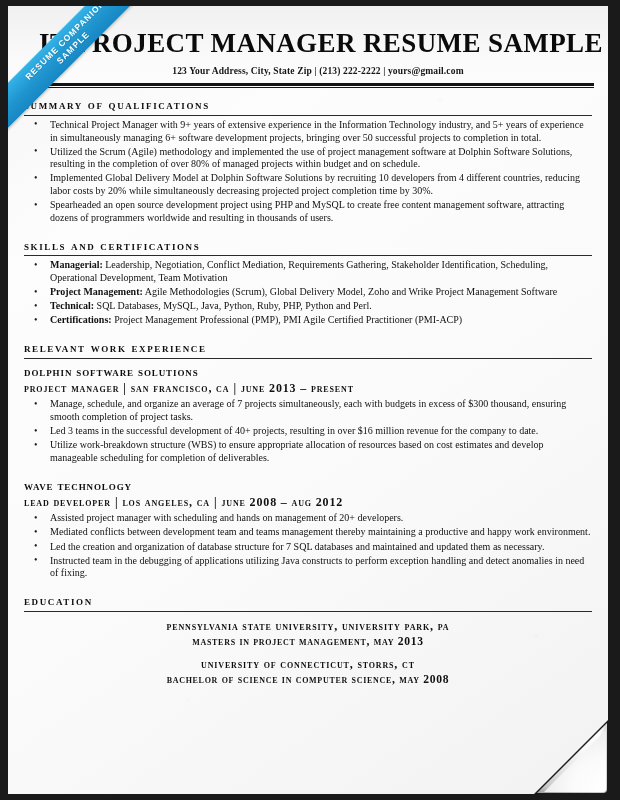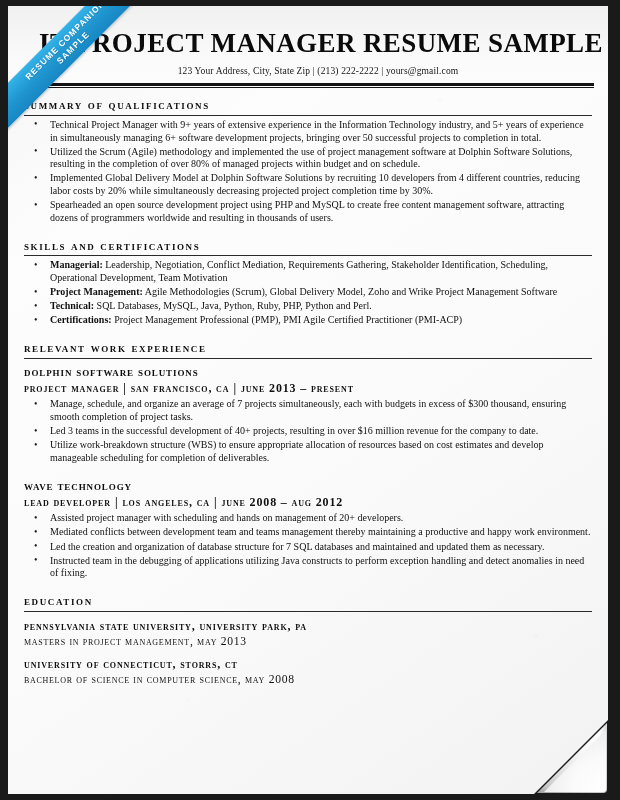--- a/index.html
+++ b/index.html
@@ -54,21 +54,21 @@
     font-weight: bold;
     letter-spacing: 0.4px;
     color: #0b0b0b;
     margin: 6px 0 0 0;
     padding-left: 26px;
     font-family: "Liberation Serif", "DejaVu Serif", serif;
   }
   .contact-line {
     text-align: center;
     font-size: 9.5px;
-    font-weight: normal;
+    font-weight: bold;
     color: #151515;
     margin-top: 7px;
     padding-left: 20px;
     letter-spacing: 0.15px;
   }
   .header-rule {
     margin: 7px 14px 0 14px;
     border-top: 3px solid #141414;
     border-bottom: 1px solid #141414;
     height: 1px;
@@ -169,37 +169,38 @@
     font-variant: small-caps;
     text-transform: lowercase;
     letter-spacing: 0.85px;
     color: #111;
     margin: 0 0 2px 0;
     line-height: 1.35;
     font-weight: bold;
   }
   .jobline .sep { padding: 0 4px; }
 
-  .edu-block { margin-top: 6px; }
+  .edu-block { margin-top: 6px; text-align: center; }
   .edu-school {
     font-size: 12px;
     font-weight: bold;
     font-variant: small-caps;
     text-transform: lowercase;
     letter-spacing: 0.85px;
     color: #0d0d0d;
     line-height: 1.35;
   }
   .edu-degree {
     font-size: 11.6px;
     font-variant: small-caps;
     text-transform: lowercase;
     letter-spacing: 0.7px;
     color: #111;
     line-height: 1.35;
+    font-weight: bold;
   }
 
   .sect-gap-sm { height: 7px; }
   .sect-gap { height: 11px; }
 
   
   .curl {
     position: absolute;
     right: 0;
     bottom: 0;

